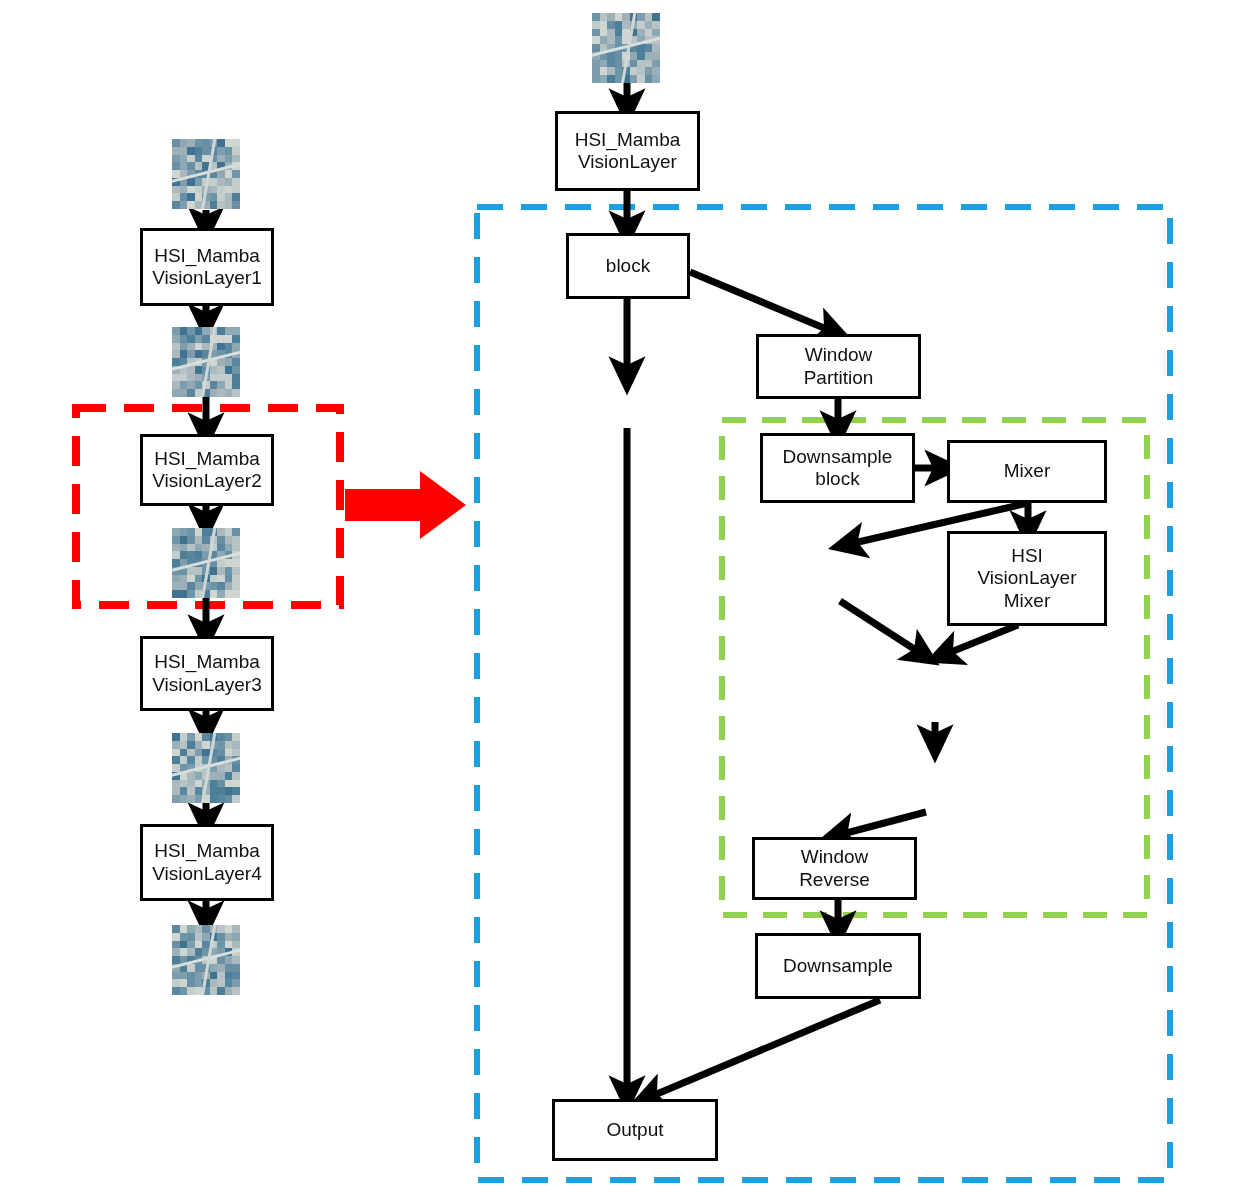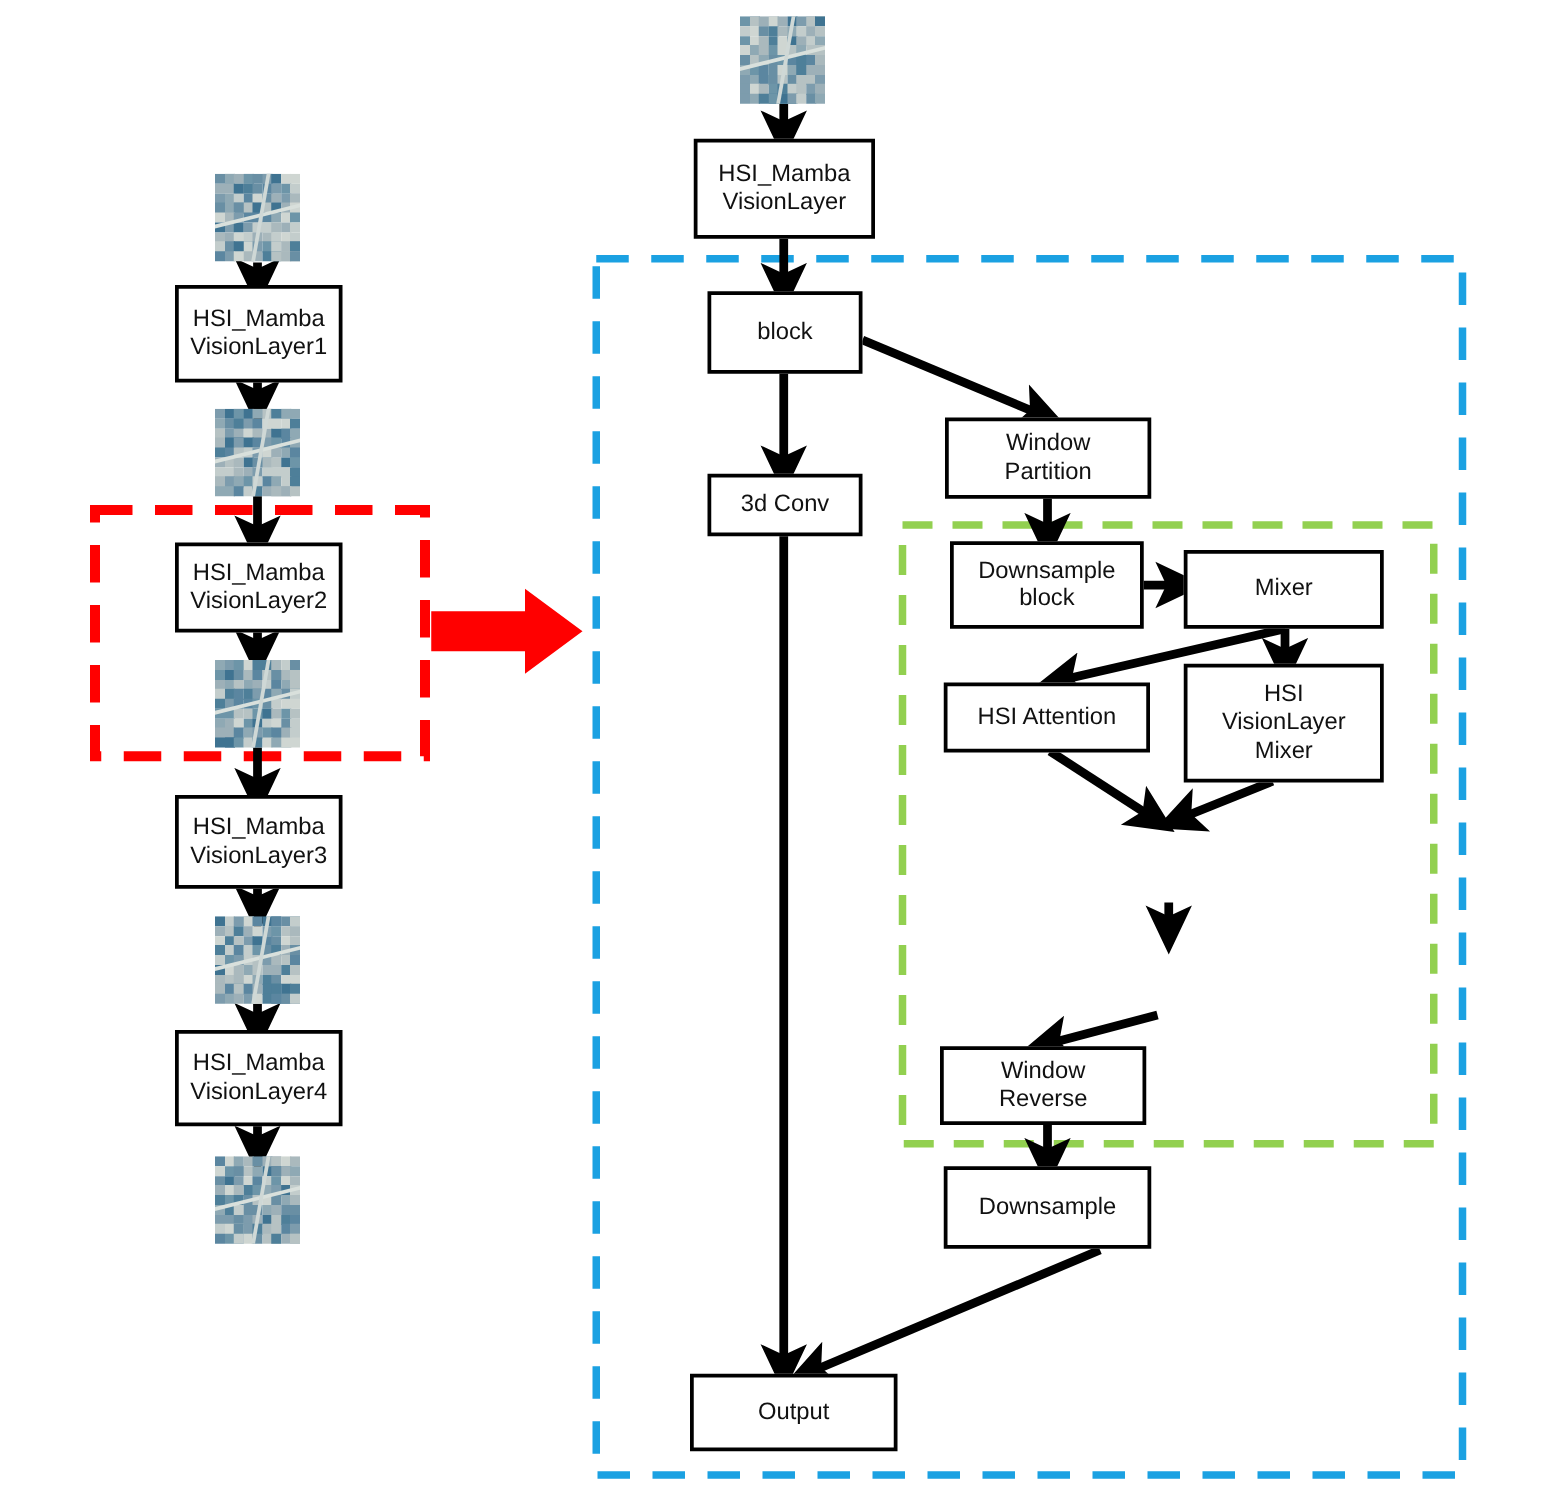--- a/index.html
+++ b/index.html
@@ -579,27 +579,25 @@
   <div class="node" style="left:140px;top:434px;width:134px;height:72px;">HSI_Mamba
 VisionLayer2</div>
   <div class="node" style="left:140px;top:636px;width:134px;height:75px;">HSI_Mamba
 VisionLayer3</div>
   <div class="node" style="left:140px;top:824px;width:134px;height:77px;">HSI_Mamba
 VisionLayer4</div>
 
   <div class="node" style="left:555px;top:111px;width:145px;height:80px;">HSI_Mamba
 VisionLayer</div>
   <div class="node" style="left:566px;top:233px;width:124px;height:66px;">block</div>
-  <div class="node" style="left:566px;top:379px;width:124px;height:50px;">3d Conv</div>
   <div class="node" style="left:756px;top:334px;width:165px;height:65px;">Window
 Partition</div>
   <div class="node" style="left:760px;top:433px;width:155px;height:70px;">Downsample
 block</div>
   <div class="node" style="left:947px;top:440px;width:160px;height:63px;">Mixer</div>
-  <div class="node" style="left:755px;top:546px;width:165px;height:56px;">HSI Attention</div>
   <div class="node" style="left:947px;top:531px;width:160px;height:95px;">HSI
 VisionLayer
 Mixer</div>
   <div class="node" style="left:752px;top:837px;width:165px;height:63px;">Window
 Reverse</div>
   <div class="node" style="left:552px;top:1099px;width:166px;height:62px;">Output</div>
   <div class="node" style="left:755px;top:933px;width:166px;height:66px;">Downsample</div>
 
 </div>
 

